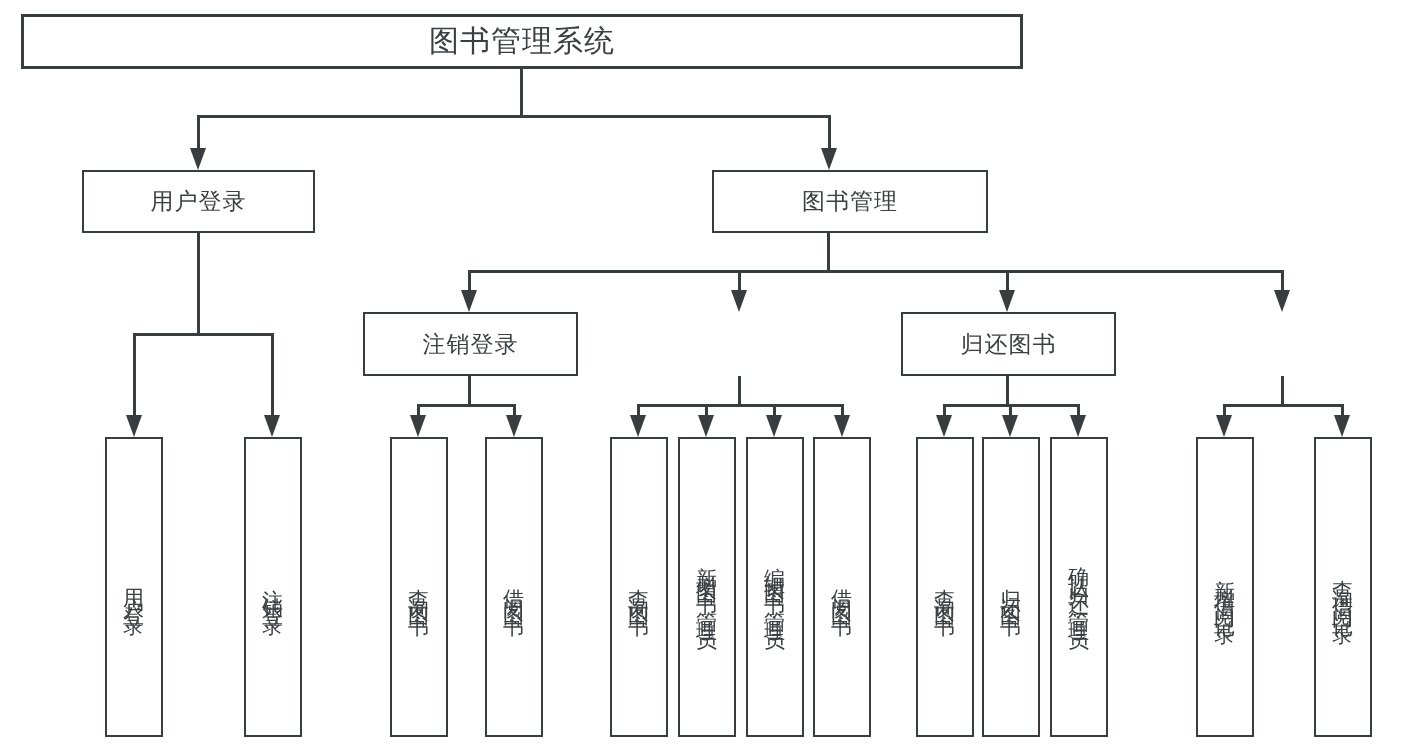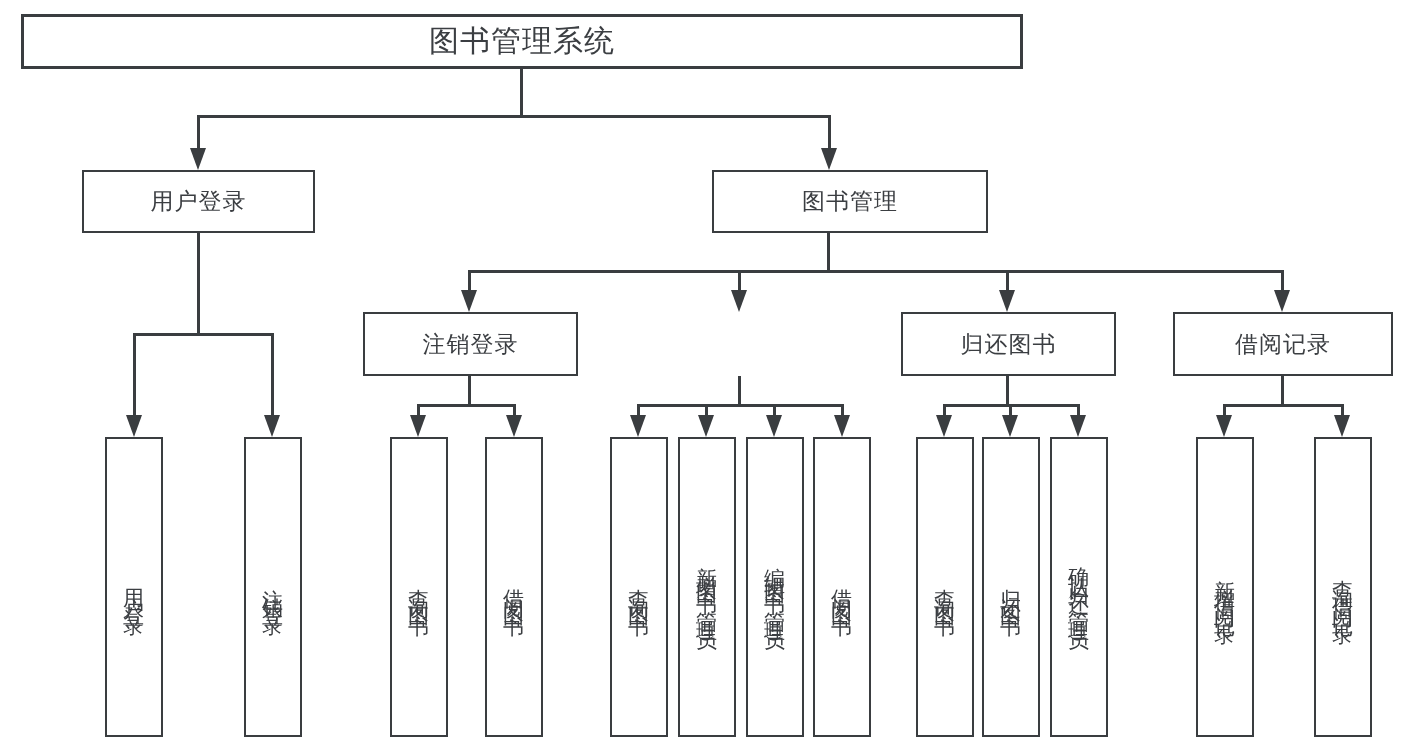--- a/index.html
+++ b/index.html
@@ -60,21 +60,20 @@
 
   <div class="node branch-node" style="left:82px;top:170px;width:233px;height:63px;">用户登录</div>
 
   <div class="node branch-node" style="left:712px;top:170px;width:276px;height:63px;">图书管理</div>
 
   <div class="node branch-node" style="left:363px;top:312px;width:215px;height:64px;">注销登录</div>
 
 
   <div class="node branch-node" style="left:901px;top:312px;width:215px;height:64px;">归还图书</div>
 
-  <div class="node branch-node" style="left:1173px;top:312px;width:220px;height:64px;">借阅记录</div>
 
   <div class="node leaf-node" style="left:105px;top:437px;width:58px;height:300px;">用户登录</div>
 
   <div class="node leaf-node" style="left:244px;top:437px;width:58px;height:300px;">注销登录</div>
 
   <div class="node leaf-node" style="left:390px;top:437px;width:58px;height:300px;">查询图书</div>
 
   <div class="node leaf-node" style="left:485px;top:437px;width:58px;height:300px;">借阅图书</div>
 
   <div class="node leaf-node" style="left:610px;top:437px;width:58px;height:300px;">查询图书</div>

